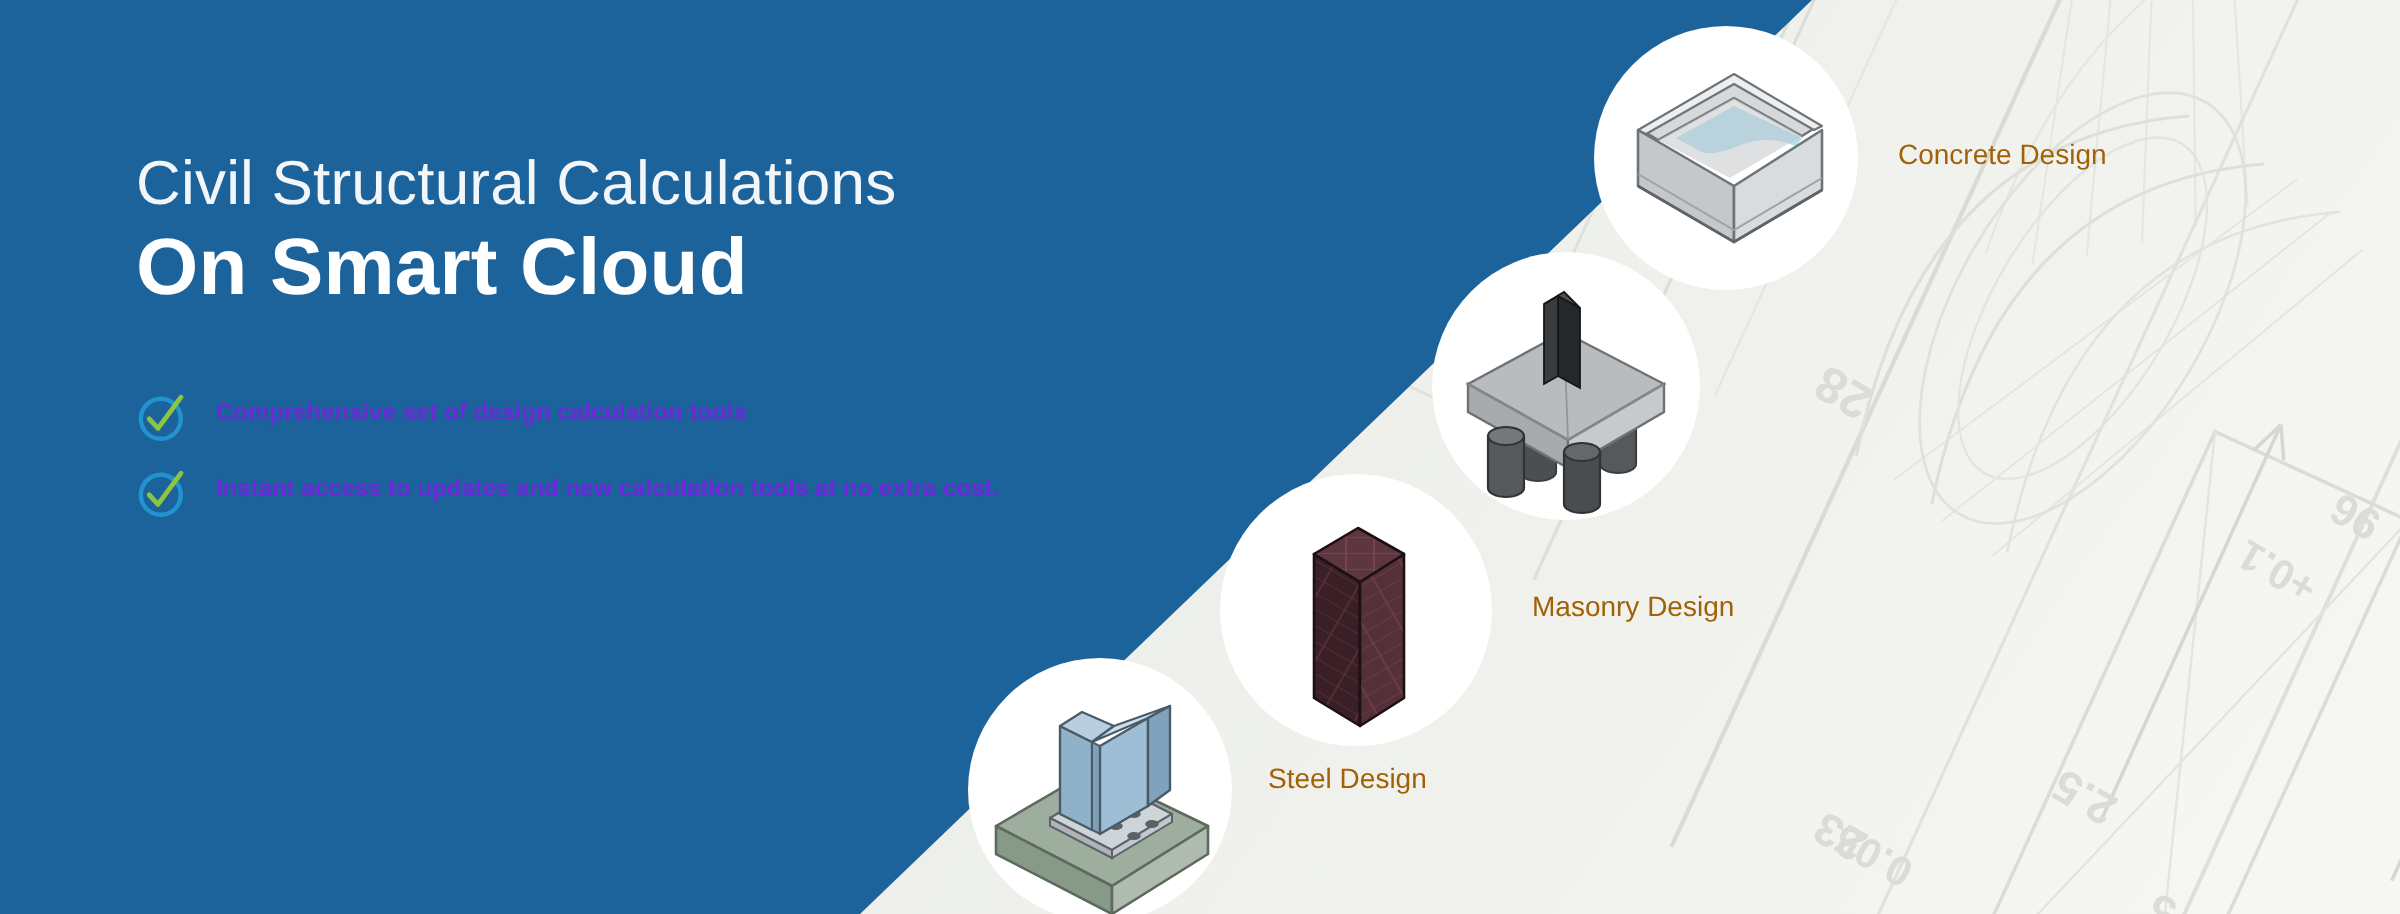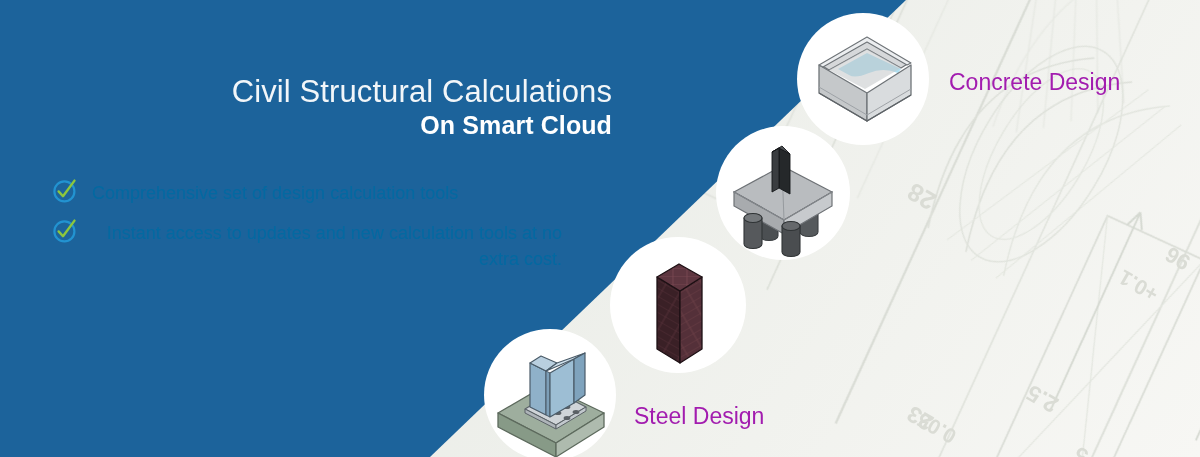--- a/index.html
+++ b/index.html
@@ -36,41 +36,40 @@
   .blue-panel {
     position: absolute;
     inset: 0;
     width: 100%;
     height: 100%;
   }
 
   
   .copy {
     position: absolute;
-    left: 52px;
+    left: 68px;
     top: 74px;
     width: 560px;
     z-index: 6;
     color: #ffffff;
-    text-align: right;
   }
   .title {
     margin: 0;
     line-height: 1.18;
     letter-spacing: 0.1px;
   }
   .title .l1 {
     display: block;
     font-size: 31px;
     font-weight: 300;
     color: #f2f6f9;
   }
   .title .l2 {
     display: block;
-    font-size: 25px;
+    font-size: 40px;
     font-weight: 700;
     color: #ffffff;
   }
 
   .bullets {
     margin: 40px 0 0 0;
     padding: 0;
     list-style: none;
   }
   .bullet {
@@ -79,57 +78,57 @@
     margin-bottom: 14px;
   }
   .bullet .tick {
     flex: 0 0 auto;
     width: 26px;
     height: 26px;
     margin-right: 14px;
     margin-top: -2px;
   }
   .bullet .btext {
-    font-size: 18px;
-    font-weight: 400;
-    color: #0369a1;
+    font-size: 12px;
+    font-weight: 700;
+    color: #6d28d9;
     line-height: 1.45;
     max-width: 470px;
   }
 
   
   .feature {
     position: absolute;
     z-index: 5;
   }
   .feature .disc {
     position: absolute;
     border-radius: 50%;
     background: #ffffff;
     overflow: hidden;
     box-shadow: 0 0 0 0 rgba(0,0,0,0);
   }
   .feature .disc svg { display: block; }
   .feature .flabel {
     position: absolute;
     white-space: nowrap;
-    font-size: 23px;
+    font-size: 14px;
     font-weight: 400;
-    color: #a21caf;
+    color: #a16207;
   }
 
   
   #feat-concrete   .disc { left: 0;   top: 0;   width: 132px; height: 132px; }
   #feat-concrete   .flabel { left: 152px; top: 56px; }
   #feat-foundation .disc { left: 0;   top: 0;   width: 134px; height: 134px; }
   #feat-foundation .flabel { left: 154px; top: 58px; }
   #feat-masonry    .disc { left: 0;   top: 0;   width: 136px; height: 136px; }
   #feat-masonry    .flabel { left: 156px; top: 58px; }
   #feat-steel      .disc { left: 0;   top: 0;   width: 132px; height: 132px; }
-  #feat-steel      .flabel { left: 150px; top: 74px; }
+  #feat-steel      .flabel { left: 150px; top: 52px; }
 </style>
 </head>
 <body>
 
 <div class="banner">
 
   <div class="bp-area">
     <svg class="bp-svg" viewBox="0 0 1200 457" preserveAspectRatio="none">
       <defs>
         <g id="bp-lines">
@@ -294,20 +293,21 @@
           </pattern>
         </defs>
 
         <path d="M 47 40 L 47 112 L 70 126 L 70 54 Z" fill="url(#brickL)" stroke="#1d1014" stroke-width="1.3" stroke-linejoin="round"></path>
 
         <path d="M 70 54 L 70 126 L 92 112 L 92 40 Z" fill="url(#brickR)" stroke="#1d1014" stroke-width="1.3" stroke-linejoin="round"></path>
 
         <path d="M 47 40 L 69 27 L 92 40 L 70 54 Z" fill="url(#brickT)" stroke="#1d1014" stroke-width="1.3" stroke-linejoin="round"></path>
       </svg>
     </div>
+    <span class="flabel">Masonry Design</span>
   </div>
 
   <div class="feature" id="feat-steel" style="left:484px; top:329px; width:330px; height:132px;">
     <div class="disc">
       <svg viewBox="0 0 132 132" width="132" height="132">
 
         <path d="M 14 84 L 62 56 L 120 84 L 72 114 Z" fill="#9eae9e" stroke="#5d6a5d" stroke-width="1.3" stroke-linejoin="round"></path>
         <path d="M 14 84 L 14 98 L 72 128 L 72 114 Z" fill="#879a87" stroke="#5d6a5d" stroke-width="1.3" stroke-linejoin="round"></path>
         <path d="M 72 114 L 72 128 L 120 98 L 120 84 Z" fill="#aebbae" stroke="#5d6a5d" stroke-width="1.3" stroke-linejoin="round"></path>
 

